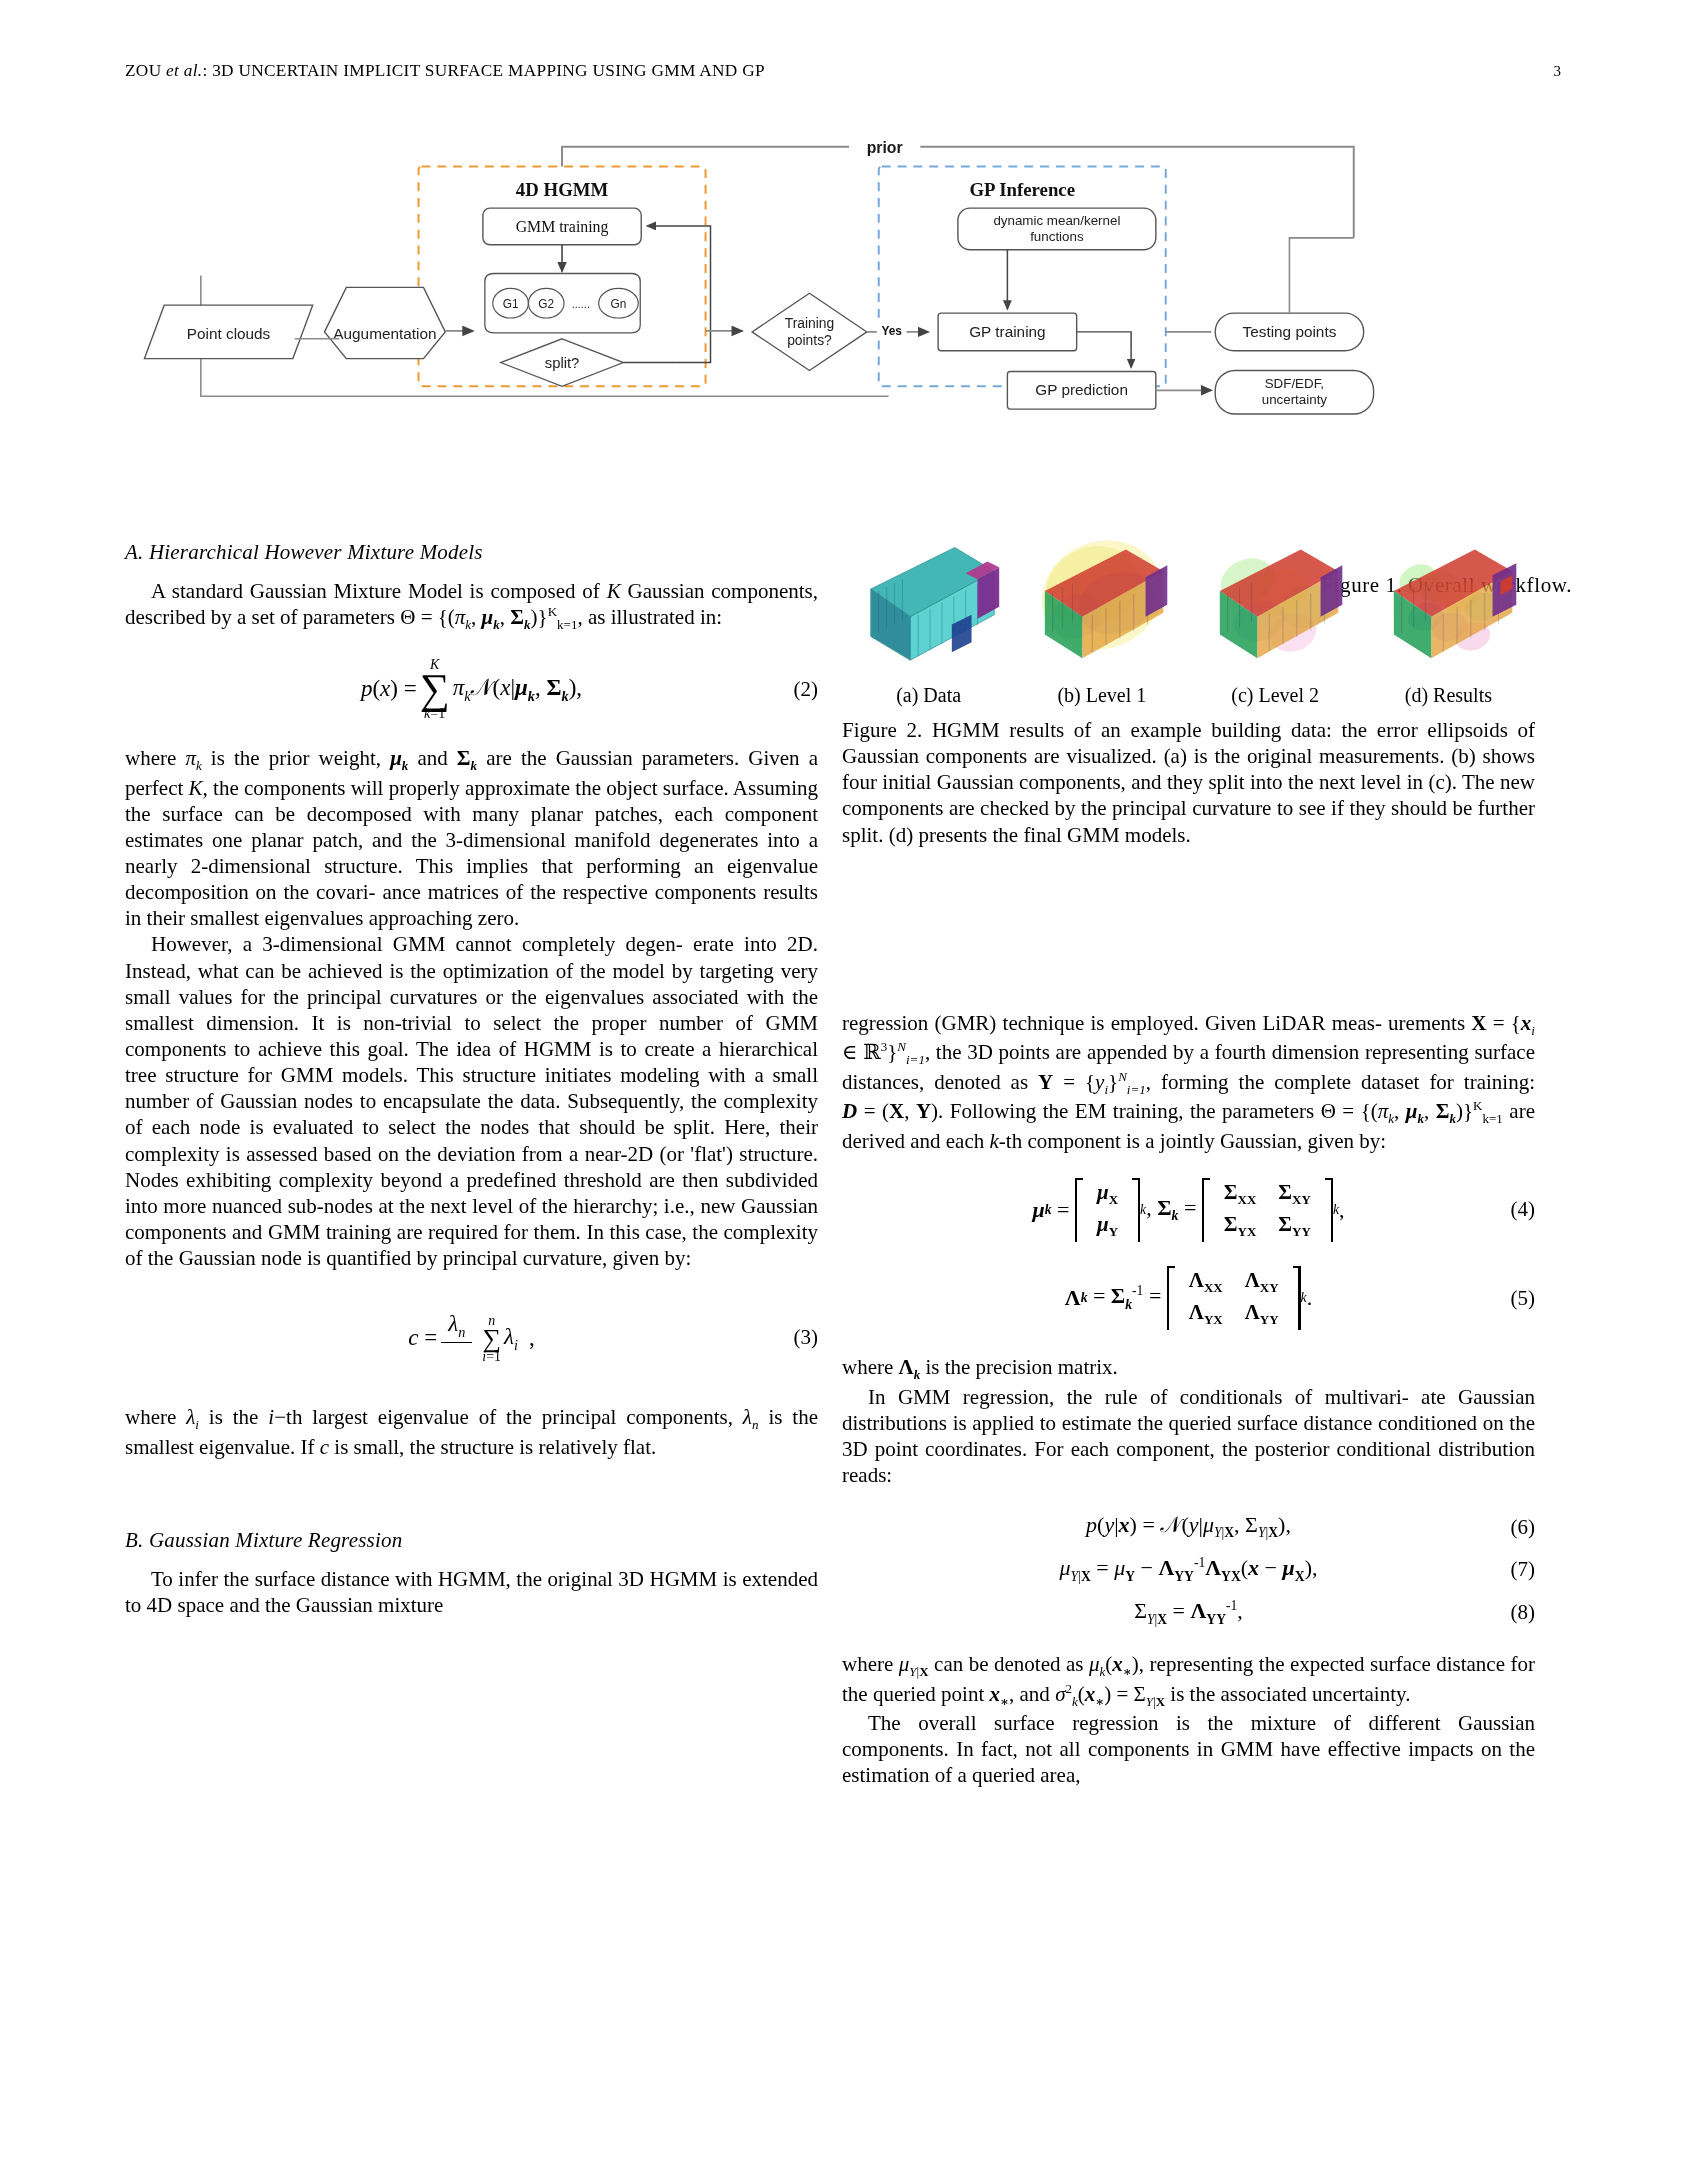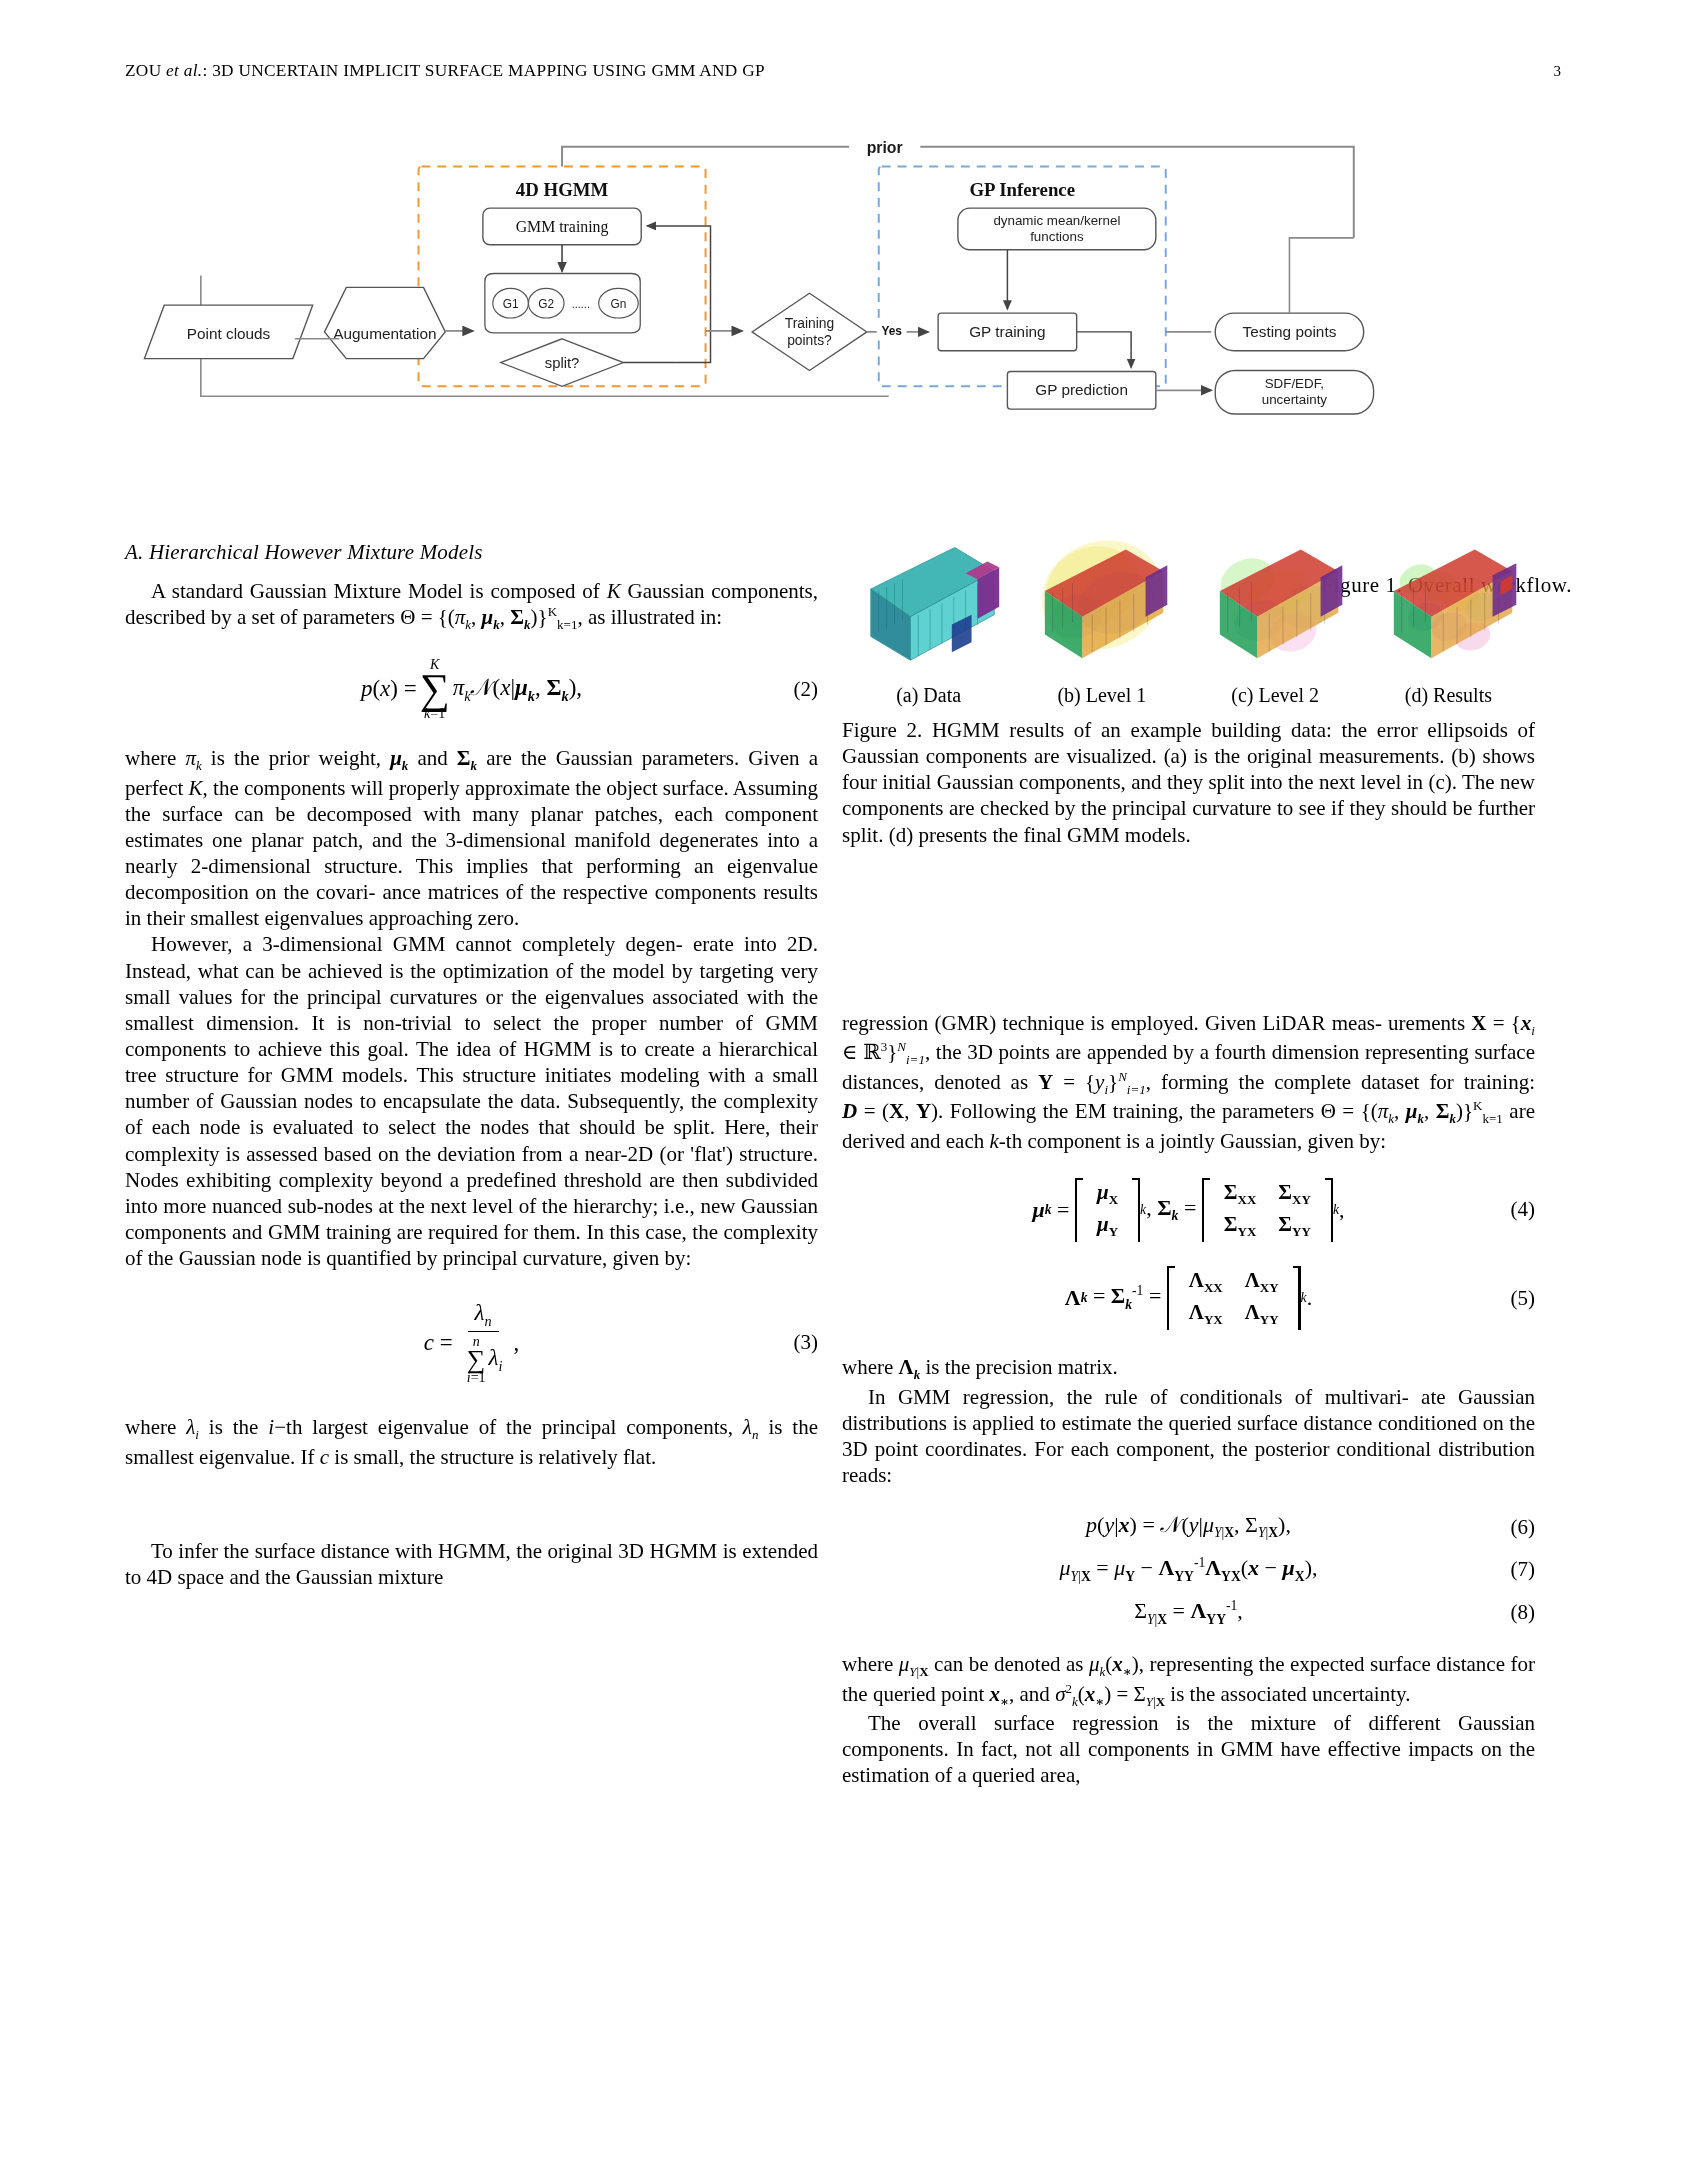--- a/index.html
+++ b/index.html
@@ -51,22 +51,22 @@
   
   .math-row{
     display:flex;align-items:center;justify-content:center;
     position:relative;width:100%;
     font-family:"Liberation Serif","DejaVu Serif",serif;
   }
   .eqnum{position:absolute;right:0;font-size:21px;}
   .mi{font-style:italic;}
   .mb{font-weight:bold;}
   .mbi{font-style:italic;font-weight:bold;}
-  .frac{display:inline-flex;flex-direction:column;align-items:center;
-        vertical-align:middle;margin:5px 4px;}
+  .frac{display:inline-flex;flex-direction:row;align-items:flex-start;
+        vertical-align:middle;margin:16px 4px;}
   .frac .num{border-bottom:1.4px solid #000;padding:0 7px 2px 7px;line-height:1.15;}
   .frac .den{padding:3px 7px 0 7px;line-height:1.15;}
   .sup{font-size:.62em;vertical-align:super;}
   .sub{font-size:.62em;vertical-align:sub;}
   .bigsum{display:inline-flex;flex-direction:column;align-items:center;
           vertical-align:middle;line-height:1;margin:0 3px;}
   .bigsum .lim{font-size:14px;}
   .bigsum .sig{font-size:42px;line-height:.85;}
   .matrix{display:inline-flex;align-items:center;vertical-align:middle;}
   .brk{font-size:0;display:inline-block;width:11px;align-self:stretch;
@@ -281,20 +281,21 @@
       where <span class="mi">λ</span><span class="sub mi">i</span> is the
       <span class="mi">i</span>−th largest eigenvalue of the principal
       components, <span class="mi">λ</span><span class="sub mi">n</span> is the smallest eigenvalue. If
       <span class="mi">c</span> is small, the
       structure is relatively flat.
     </p>
 
     <div class="gap-l"></div>
     <div class="gap-m"></div>
 
+    <div class="sec-head">B.  Gaussian Mixture Regression</div>
 
     <p class="body ind">
       To infer the surface distance with HGMM, the original 3D
       HGMM is extended to 4D space and the Gaussian mixture
     </p>
   </div>
 
   <div class="fig2">
     <div class="fig2-imgs">
       <div class="f2panel">

